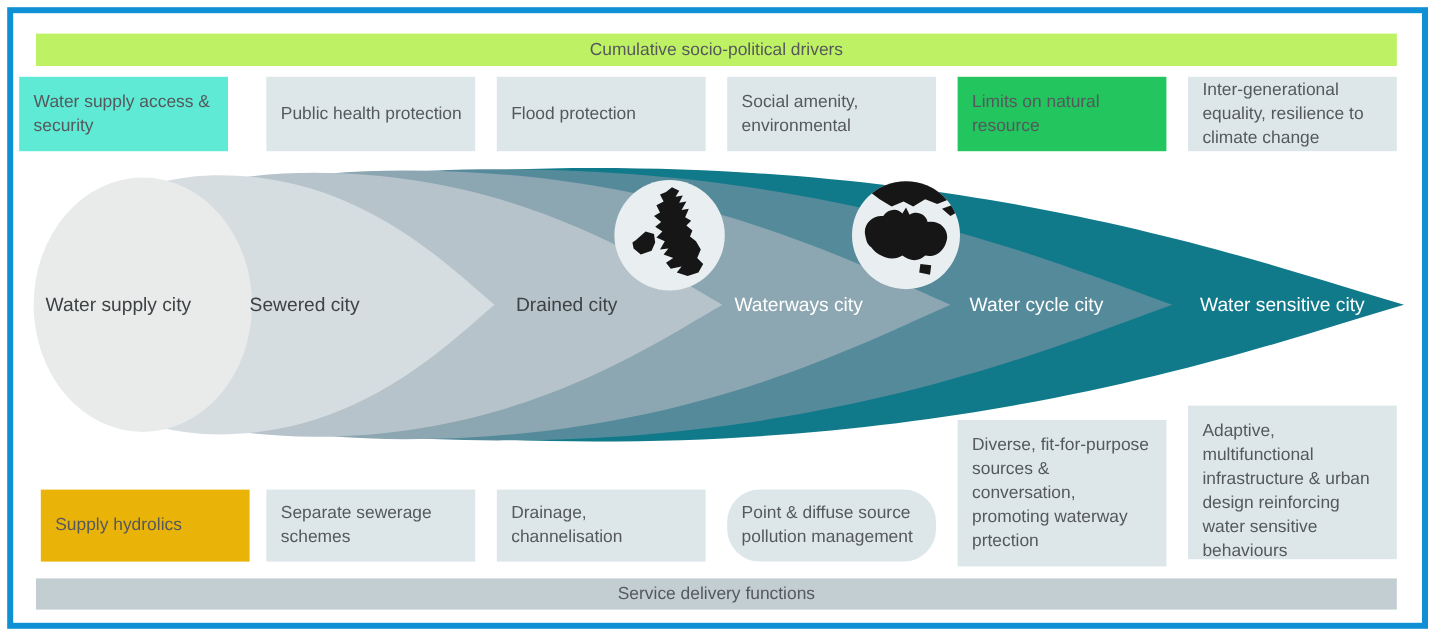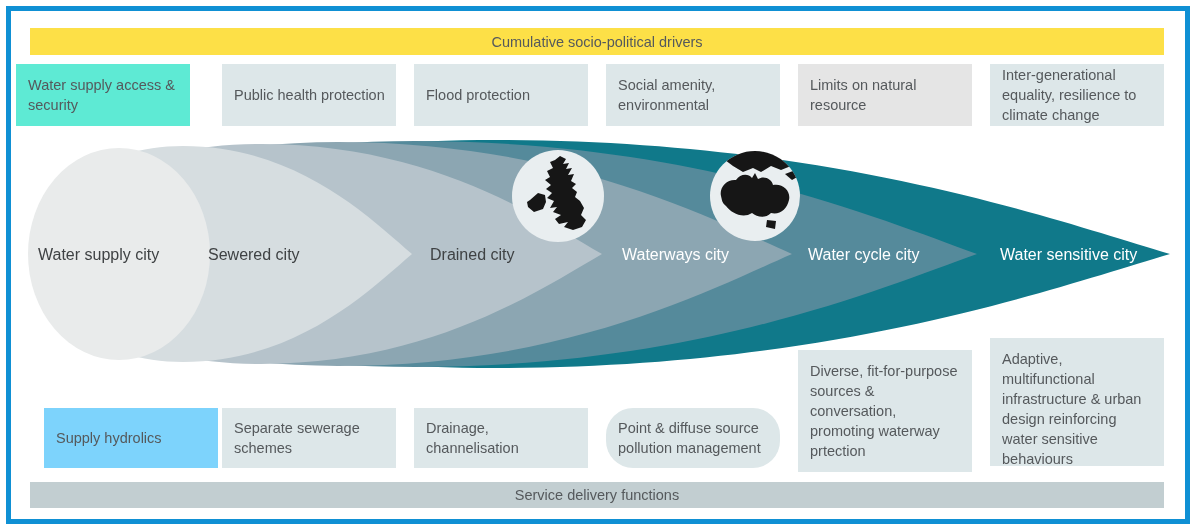--- a/index.html
+++ b/index.html
@@ -16,27 +16,27 @@
   .bot-row{top:408px;height:60px;}
   .box.tall{align-items:flex-start;padding-top:11px;}
   .city-label{position:absolute;top:246px;font-size:16px;white-space:nowrap;}
   svg.band{position:absolute;left:0;top:0;display:block;}
 </style>
 </head>
 <body>
 
 <div class="canvas">
 
-  <div class="bar top-bar" style="background: #fde047;">Cumulative socio-political drivers</div>
+  <div class="bar top-bar" style="background: #bef264;">Cumulative socio-political drivers</div>
 
   <div class="box top-row" style="left: 16px; background: #5eead4;">Water supply access &amp; security</div>
   <div class="box top-row" style="left: 222px; background: rgb(221, 231, 233);">Public health protection</div>
   <div class="box top-row" style="left: 414px; background: rgb(221, 231, 233);">Flood protection</div>
   <div class="box top-row" style="left: 606px; background: rgb(221, 231, 233);">Social amenity, environmental</div>
-  <div class="box top-row" style="left: 798px; background: #e5e5e5;">Limits on natural resource</div>
+  <div class="box top-row" style="left: 798px; background: #22c55e;">Limits on natural resource</div>
   <div class="box top-row" style="left: 990px; background: rgb(221, 231, 233);">Inter-generational equality, resilience to climate change</div>
 
   <svg class="band" width="1196" height="530" viewBox="0 0 1196 530">
     <defs>
       <clipPath id="ukclip">
           <circle cx="558" cy="196" r="46"></circle>
         </clipPath>
       <clipPath id="auclip">
           <circle cx="755" cy="196" r="45"></circle>
         </clipPath>
@@ -68,25 +68,25 @@
           <path d="M-34,0 C-36,-9 -28,-17 -19,-16 C-15,-22 -7,-23 -3,-18 L0,-23 3,-17 C9,-21 17,-17 18,-11 C28,-13 36,-5 34,4 C32,13 25,19 16,17 C10,23 2,21 -3,17 C-12,23 -24,17 -29,10 C-33,7 -33,4 -34,0 Z"></path>
           <path d="M12,24 l9,1 -1,8 -9,-2 Z"></path>
         </g>
       </g>
     </g>
   </svg>
 
   <div class="city-label" style="left: 38px; color: rgb(63, 66, 68);">Water supply city</div>
   <div class="city-label" style="left: 208px; color: rgb(63, 66, 68);">Sewered city</div>
   <div class="city-label" style="left: 430px; color: rgb(63, 66, 68);">Drained city</div>
-  <div class="city-label" style="left: 612px; color: rgb(255, 255, 255); margin-left: 10px;">Waterways city</div>
+  <div class="city-label" style="left: 612px; color: rgb(255, 255, 255);">Waterways city</div>
   <div class="city-label" style="left: 808px; color: rgb(255, 255, 255);">Water cycle city</div>
   <div class="city-label" style="left: 1000px; color: rgb(255, 255, 255);">Water sensitive city</div>
 
-  <div class="box bot-row" style="left: 44px; background: #7dd3fc;">Supply hydrolics</div>
+  <div class="box bot-row" style="left: 34px; background: #eab308;">Supply hydrolics</div>
   <div class="box bot-row" style="left: 222px; background: rgb(221, 231, 233);">Separate sewerage schemes</div>
   <div class="box bot-row" style="left: 414px; background: rgb(221, 231, 233);">Drainage, channelisation</div>
   <div class="box bot-row" style="left: 606px; background: rgb(221, 231, 233); border-radius: 27px;">Point &amp; diffuse source pollution management</div>
   <div class="box tall" style="left: 798px; top: 350px; height: 122px; background: rgb(221, 231, 233);">Diverse, fit-for-purpose sources &amp; conversation, promoting waterway prtection</div>
   <div class="box tall" style="left: 990px; top: 338px; height: 128px; background: rgb(221, 231, 233);">Adaptive, multifunctional infrastructure &amp; urban design reinforcing water sensitive behaviours</div>
 
   <div class="bar bottom-bar" style="background: rgb(194, 206, 209);">Service delivery functions</div>
 
   <div class="frame"></div>
 </div>

